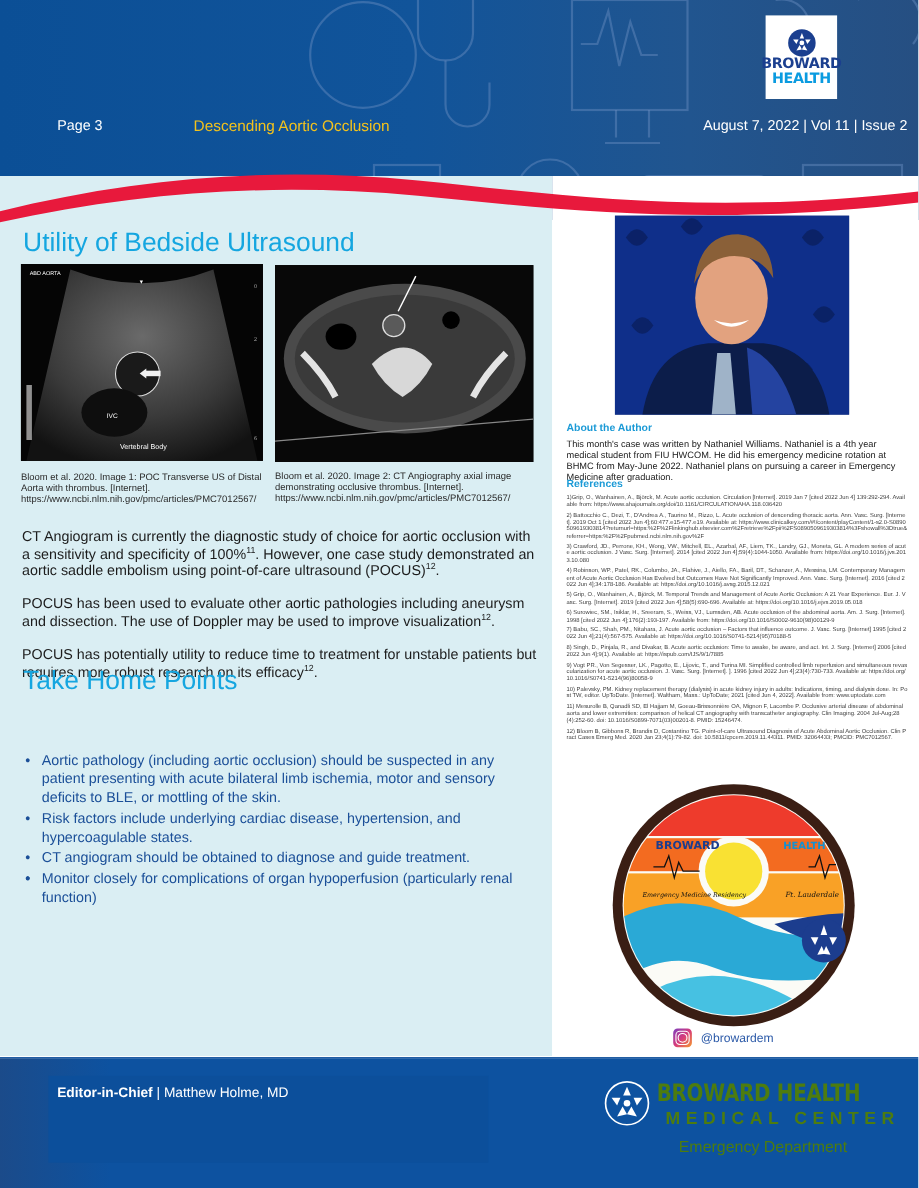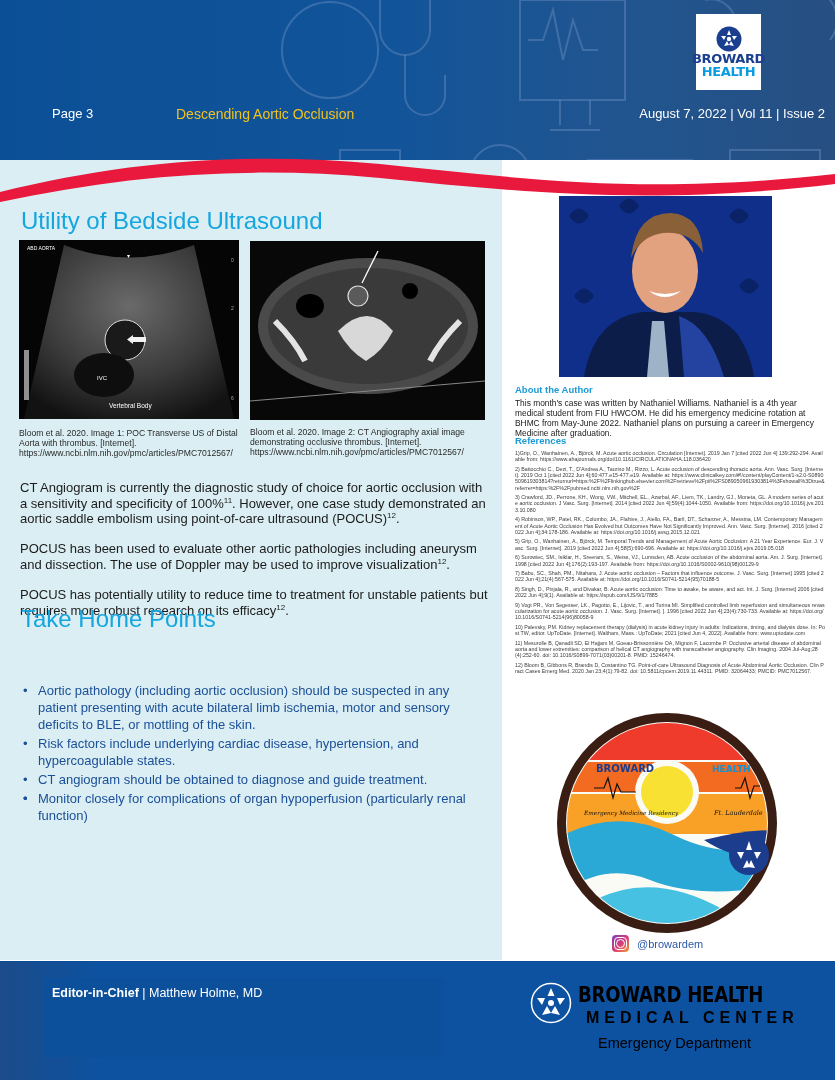--- a/index.html
+++ b/index.html
@@ -81,21 +81,21 @@
 
   
   .footer {
     position: absolute; left: 0; top: 961px; width: 835px; height: 119px;
     background: linear-gradient(90deg, #1b4b8a 0%, #0d52a0 12%, #0d52a0 100%);
     border-top: 1px solid #0a4d99;
   }
   .footer-block { position: absolute; left: 44px; top: 16px; width: 400px; height: 79px; background: #0c4f9b; }
   .credits { position: absolute; left: 52px; top: 985px; color: #ffffff; font-size: 12.5px; line-height: 17.5px; }
   .credits .role { font-weight: bold; }
-  .footer-logo { position: absolute; left: 530px; top: 980px; width: 260px; height: 80px; color: #000000; }
+  .footer-logo { position: absolute; left: 549px; top: 980px; width: 260px; height: 80px; color: #4d7c0f; }
   .footer-logo .star-circle { position: absolute; left: 0; top: 2px; width: 42px; height: 42px; }
   .footer-logo .fl-line1 { position: absolute; left: 48px; top: 2px; font-weight: bold; font-size: 22px; letter-spacing: -0.3px; font-family: "DejaVu Sans", sans-serif; white-space: nowrap; transform: scaleX(0.82); transform-origin: left; }
   .footer-logo .fl-line2 { position: absolute; left: 56px; top: 29px; font-size: 16px; letter-spacing: 5px; white-space: nowrap; font-weight: bold; }
   .footer-logo .fl-line3 { position: absolute; left: 68px; top: 55px; font-size: 14.5px; white-space: nowrap; }
 </style>
 </head>
 <body>
 
 <div class="header">
   <svg class="header-deco" viewBox="0 0 835 200" fill="none" stroke="#6b8fc0" stroke-opacity="0.45" stroke-width="2">

